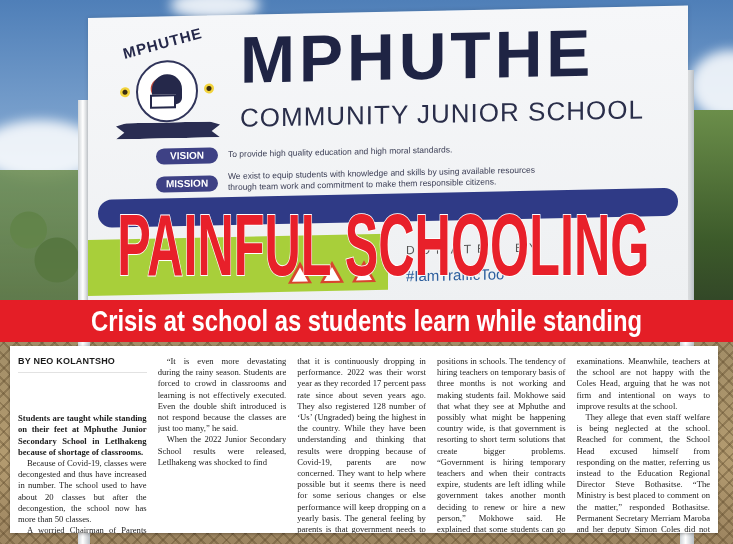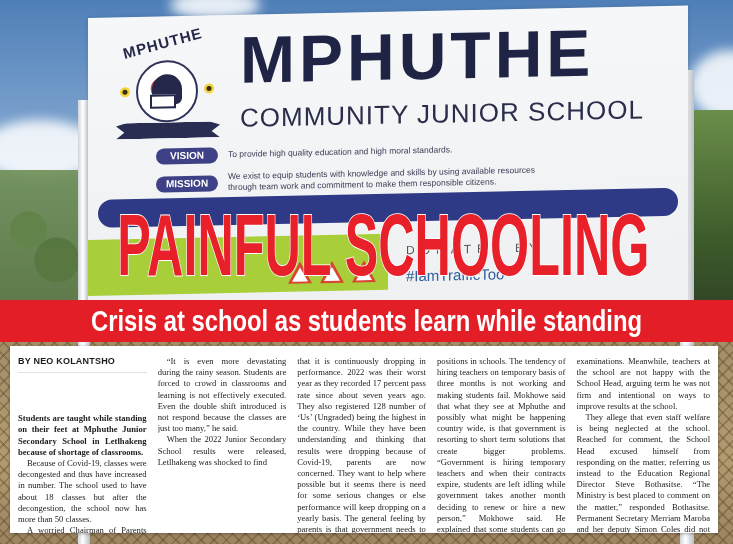--- a/index.html
+++ b/index.html
@@ -140,36 +140,36 @@
 
 <div class="subhead-bar"></div>
 <div class="subhead-text">Crisis at school as students learn while standing</div>
 
 <div class="article">
   <div class="columns">
 
     <div class="col">
       <div class="byline">BY NEO KOLANTSHO</div>
       <p class="lede">Students are taught while standing on their feet at Mphuthe Junior Secondary School in Letlhakeng because of shortage of classrooms.</p>
-      <p>Because of Covid-19, classes were decongested and thus have increased in number. The school used to have about 18 classes but after the decongestion, the school now has more than 50 classes.</p>
+      <p>Because of Covid-19, classes were decongested and thus have increased in number. The school used to have about 20 classes but after the decongestion, the school now has more than 50 classes.</p>
       <p>A worried Chairman of Parents Teachers Association (PTA) Pogiso Marks Mokhowe said the situation is exacerbated by the increased enrolment at the school. “If you go to</p>
     </div>
 
     <div class="col">
       <p>“It is even more devastating during the rainy season. Students are forced to crowd in classrooms and learning is not effectively executed. Even the double shift introduced is not respond because the classes are just too many,” he said.</p>
       <p>When the 2022 Junior Secondary School results were released, Letlhakeng was shocked to find</p>
     </div>
 
     <div class="col">
       <p class="no-indent">that it is continuously dropping in performance. 2022 was their worst year as they recorded 17 percent pass rate since about seven years ago. They also registered 128 number of ‘Us’ (Ungraded) being the highest in the country. While they have been understanding and thinking that results were dropping because of Covid-19, parents are now concerned. They want to help where possible but it seems there is need for some serious changes or else performance will keep dropping on a yearly basis. The general feeling by parents is that government needs to get serious and hire teachers to fill vacant teacher</p>
     </div>
 
     <div class="col">
       <p class="no-indent">positions in schools. The tendency of hiring teachers on temporary basis of three months is not working and making students fail. Mokhowe said that what they see at Mphuthe and possibly what might be happening country wide, is that government is resorting to short term solutions that create bigger problems. “Government is hiring temporary teachers and when their contracts expire, students are left idling while government takes another month deciding to renew or hire a new person,” Mokhowe said. He explained that some students can go for a whole month without a teacher yet they are expected to write year end</p>
     </div>
 
     <div class="col" style="width:136px;">
-      <p class="no-indent">examinations. Meanwhile, teachers at the school are not happy with the School Head, arguing term he was not firm and intentional on ways to improve results at the school.</p>
+      <p class="no-indent">examinations. Meanwhile, teachers at the school are not happy with the Coles Head, arguing that he was not firm and intentional on ways to improve results at the school.</p>
       <p><span>They allege that even staff welfare is being neglected at the school. Reached for comment, the School Head excused himself from responding on the matter, referring us instead to the Education Regional Director Steve Bothasitse. “The Ministry is best placed to comment on the matter,” responded Bothasitse. Permanent Secretary Merriam Maroba and her deputy Simon Coles did not respond to</span> </p>
     </div>
 
   </div>
 </div>
 
 </body></html>

